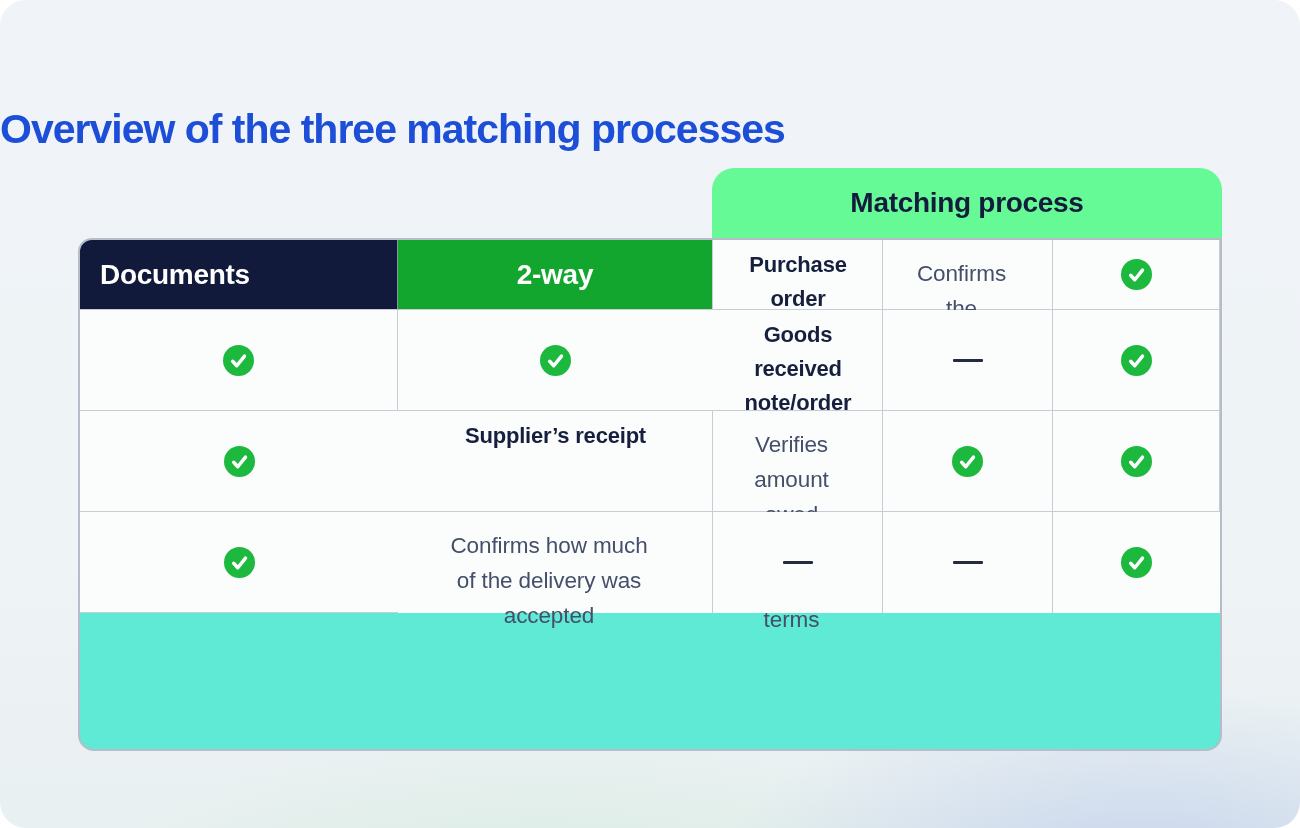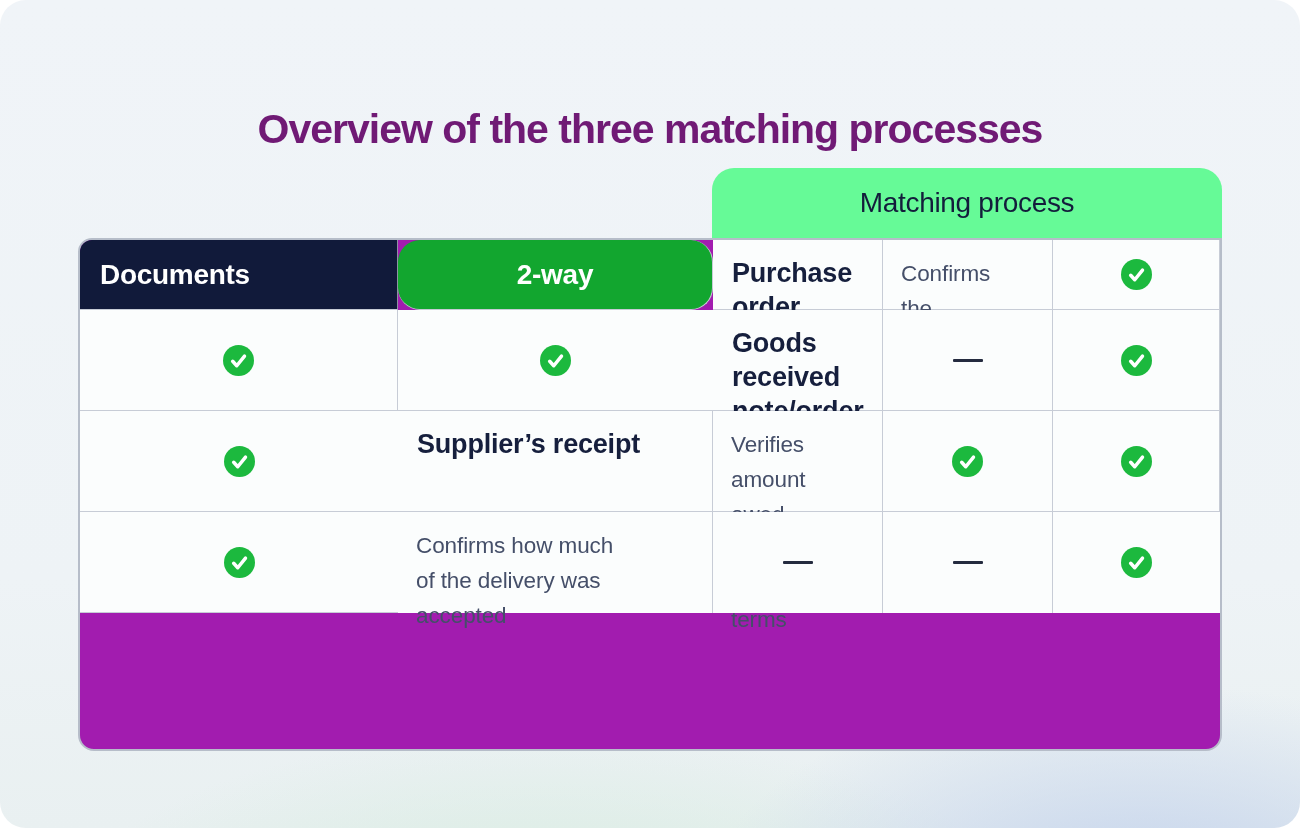--- a/index.html
+++ b/index.html
@@ -14,51 +14,52 @@
     background:
       radial-gradient(ellipse 620px 300px at 88% 108%, #c3d2ec 0%, rgba(195,210,236,0) 70%),
       radial-gradient(ellipse 700px 280px at 42% 112%, #d6ecdf 0%, rgba(214,236,223,0) 70%),
       linear-gradient(180deg, #f0f4f8 0%, #eef3f6 70%, #e9f0f1 100%);
   }
 
   .page-title {
     position:absolute;
     top:79px; left:0;
     width:100%;
-    text-align:center;
+    text-align:left;
     font-size:41px;
     font-weight:bold;
     letter-spacing:-1px;
-    color:#701a75;
+    color:#1d4ed8;
   }
 
   .banner {
     position:absolute;
     left:712px; top:168px;
     width:510px; height:70px;
     background:#66fa97;
     border-radius:22px 22px 0 0;
     display:flex; align-items:center; justify-content:center;
-    font-size:28px; font-weight:normal;
+    font-size:28px; font-weight:bold;
     color:#131d3b;
     letter-spacing:-0.3px;
   }
 
   .table {
     position:absolute;
     left:78px; top:238px;
     width:1144px;
     box-sizing:border-box;
     border:2px solid #b6bdc9;
     border-radius:14px 0 16px 16px;
     overflow:hidden;
     display:grid;
     grid-template-columns:318px 315px 170px 170px 167px;
     grid-template-rows:70px 101px 101px 101px 136px;
-    background:#a21caf;
+    background:#5eead4;
+    text-align:center;
   }
 
   .cell {
     box-sizing:border-box;
     border-right:1px solid #c7ccd6;
     border-bottom:1px solid #c7ccd6;
     background:#fbfdfd;
   }
   .cell.last-col { border-right:none; }
   .cell.last-row { border-bottom:none; }
@@ -71,26 +72,25 @@
     padding-left:20px;
     letter-spacing:-0.3px;
     border-right-color:#8d93a3;
   }
   .head-green {
     background:#12a62f;
     color:#ffffff;
     font-size:28px; font-weight:bold;
     display:flex; align-items:center; justify-content:center;
     letter-spacing:-0.3px;
-    border-radius:22px;
   }
 
   .doc-cell {
-    padding:16px 18px 0 19px;
-    font-size:27px;
+    padding:8px 18px 0 19px;
+    font-size:22px;
     font-weight:bold;
     color:#161f3d;
     line-height:34px;
     letter-spacing:-0.2px;
     white-space:pre-line;
   }
   .purpose-cell {
     padding:16px 30px 0 18px;
     font-size:22.5px;
     color:#454f69;

